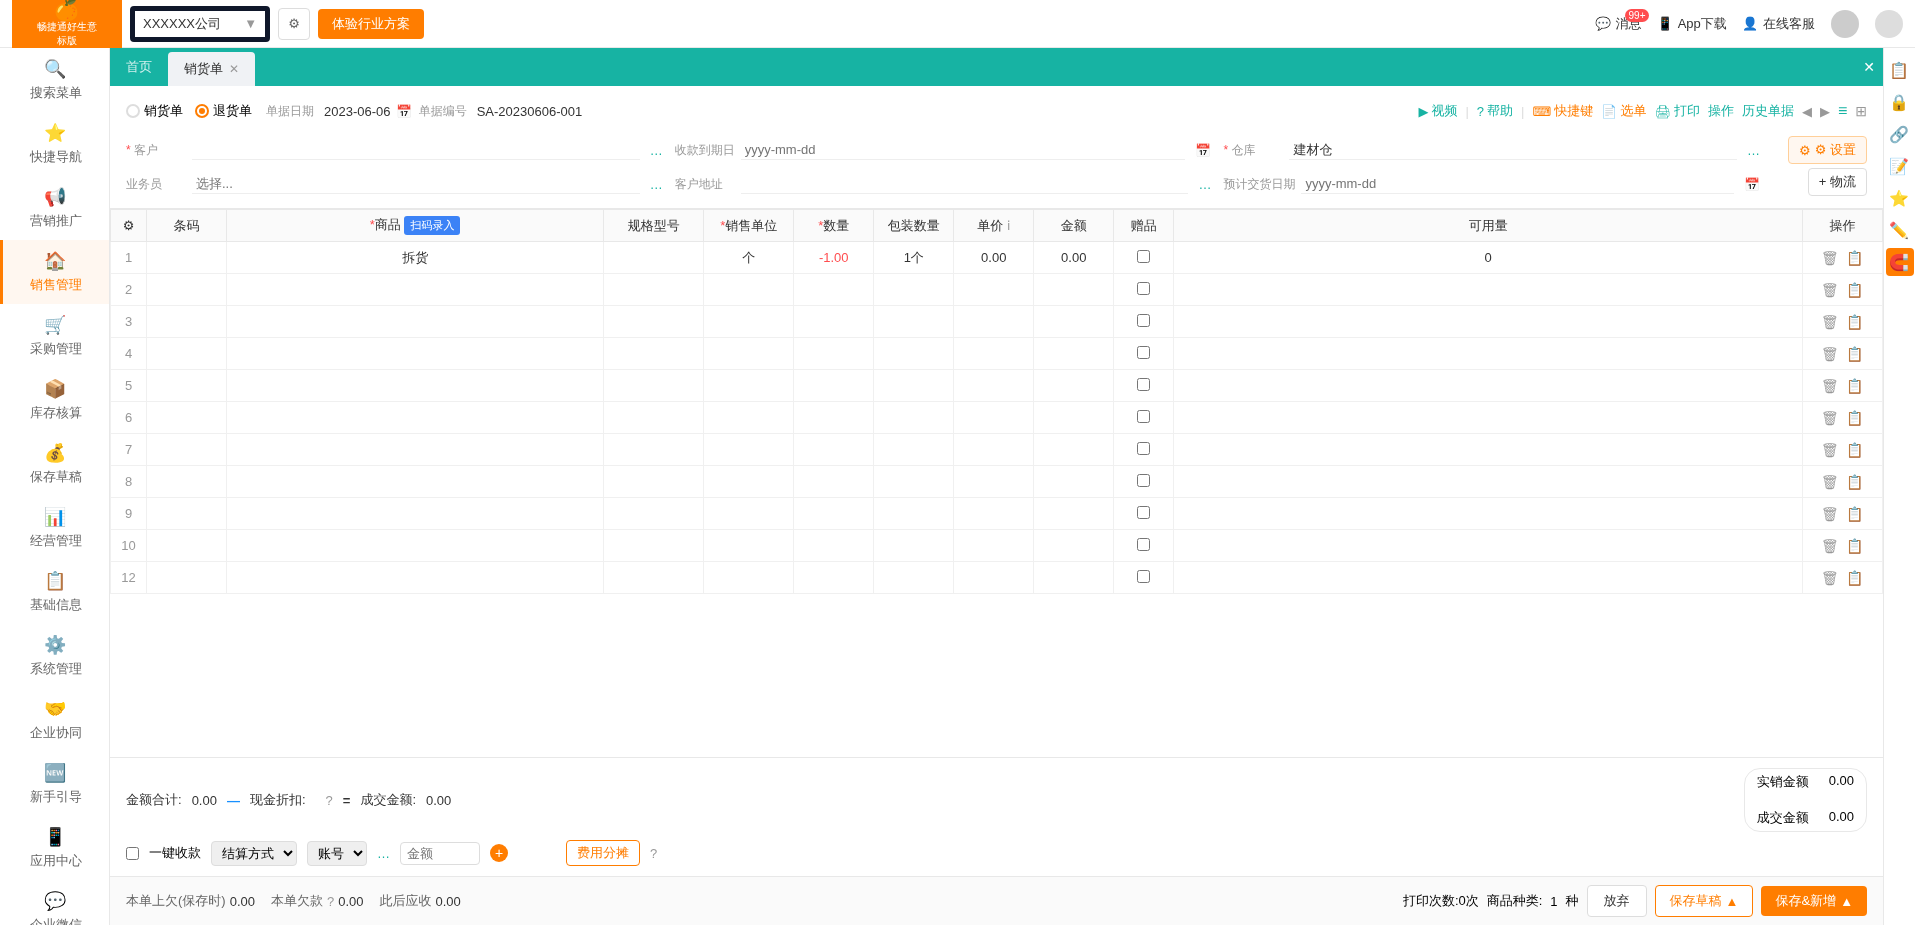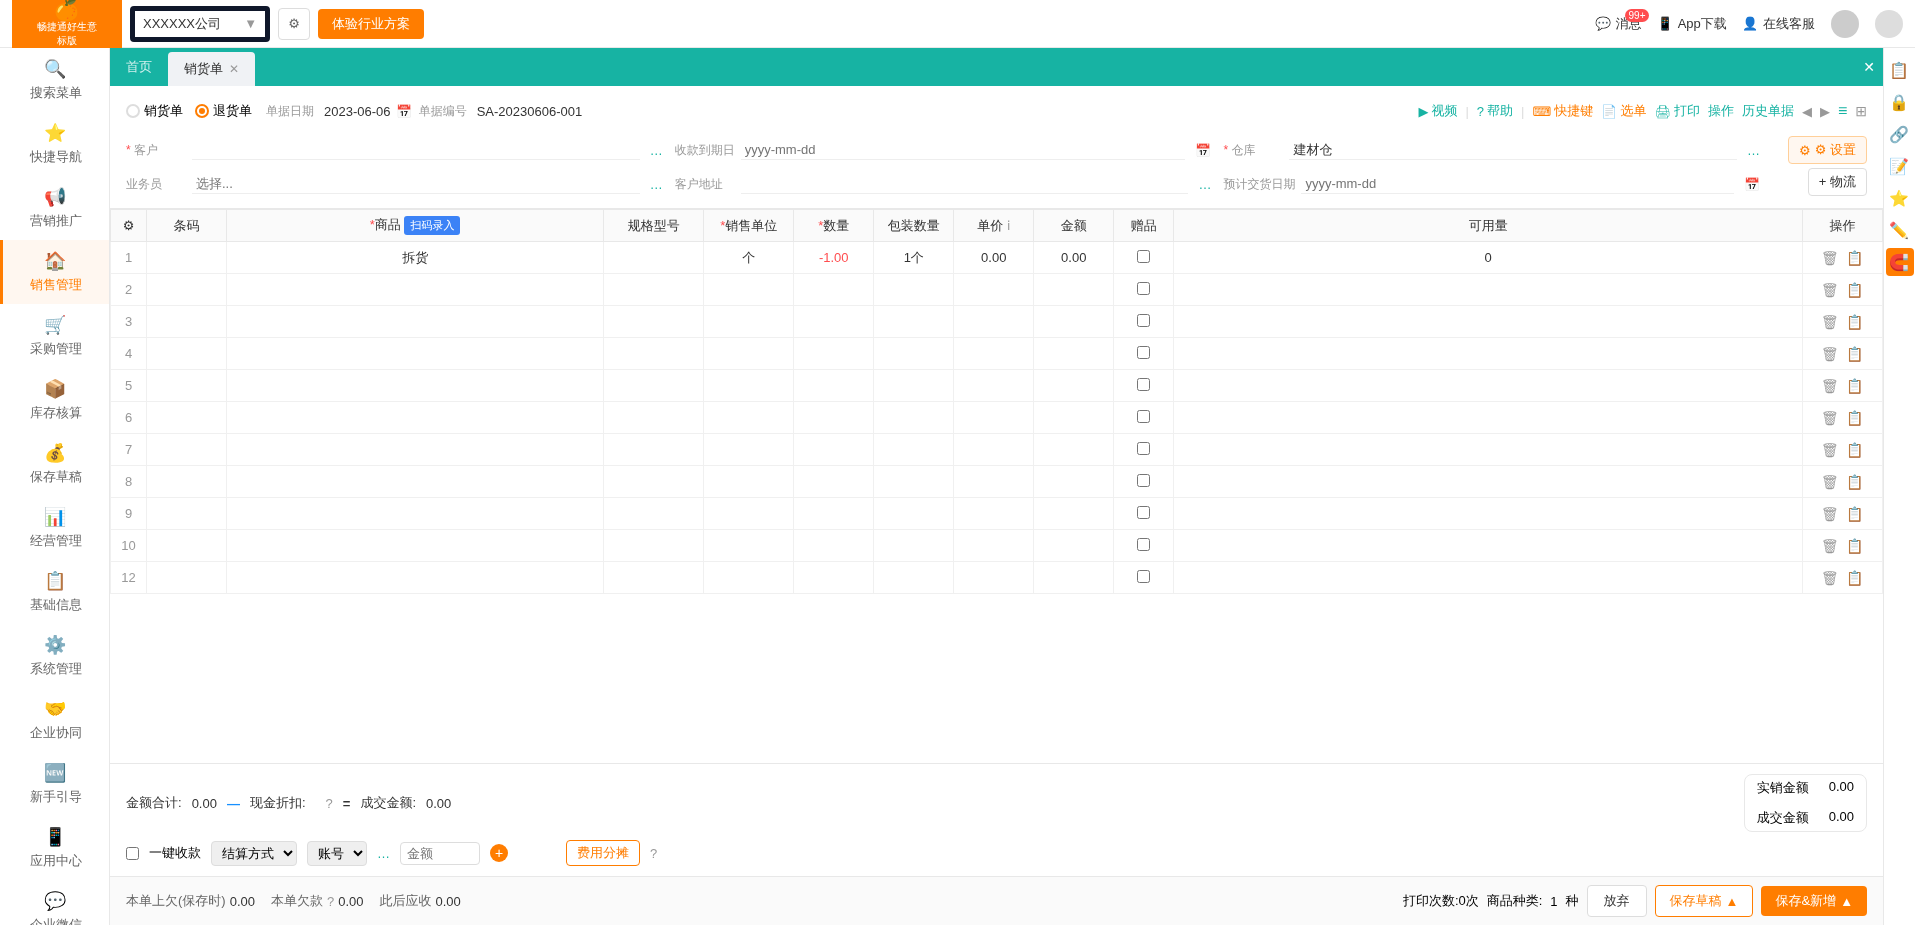--- a/index.html
+++ b/index.html
@@ -351,25 +351,25 @@
     .question-icon { color: #999; cursor: pointer; }
     .bottom-right {
       margin-left: auto;
       display: flex;
       align-items: center;
       gap: 8px;
     }
     .amount-summary {
       background: white;
       border: 1px solid #e8e8e8;
-      border-radius: 8px;
+      border-radius: 16px;
       padding: 4px 12px;
       display: flex;
       flex-direction: column;
-      gap: 12px;
+      gap: 18px;
       font-size: 12px;
       margin-left: 12px;
     }
     .amount-row { display: flex; justify-content: space-between; gap: 20px; }
     .discard-btn {
       border: 1px solid #ddd;
       background: white;
       border-radius: 4px;
       padding: 6px 16px;
       cursor: pointer;

